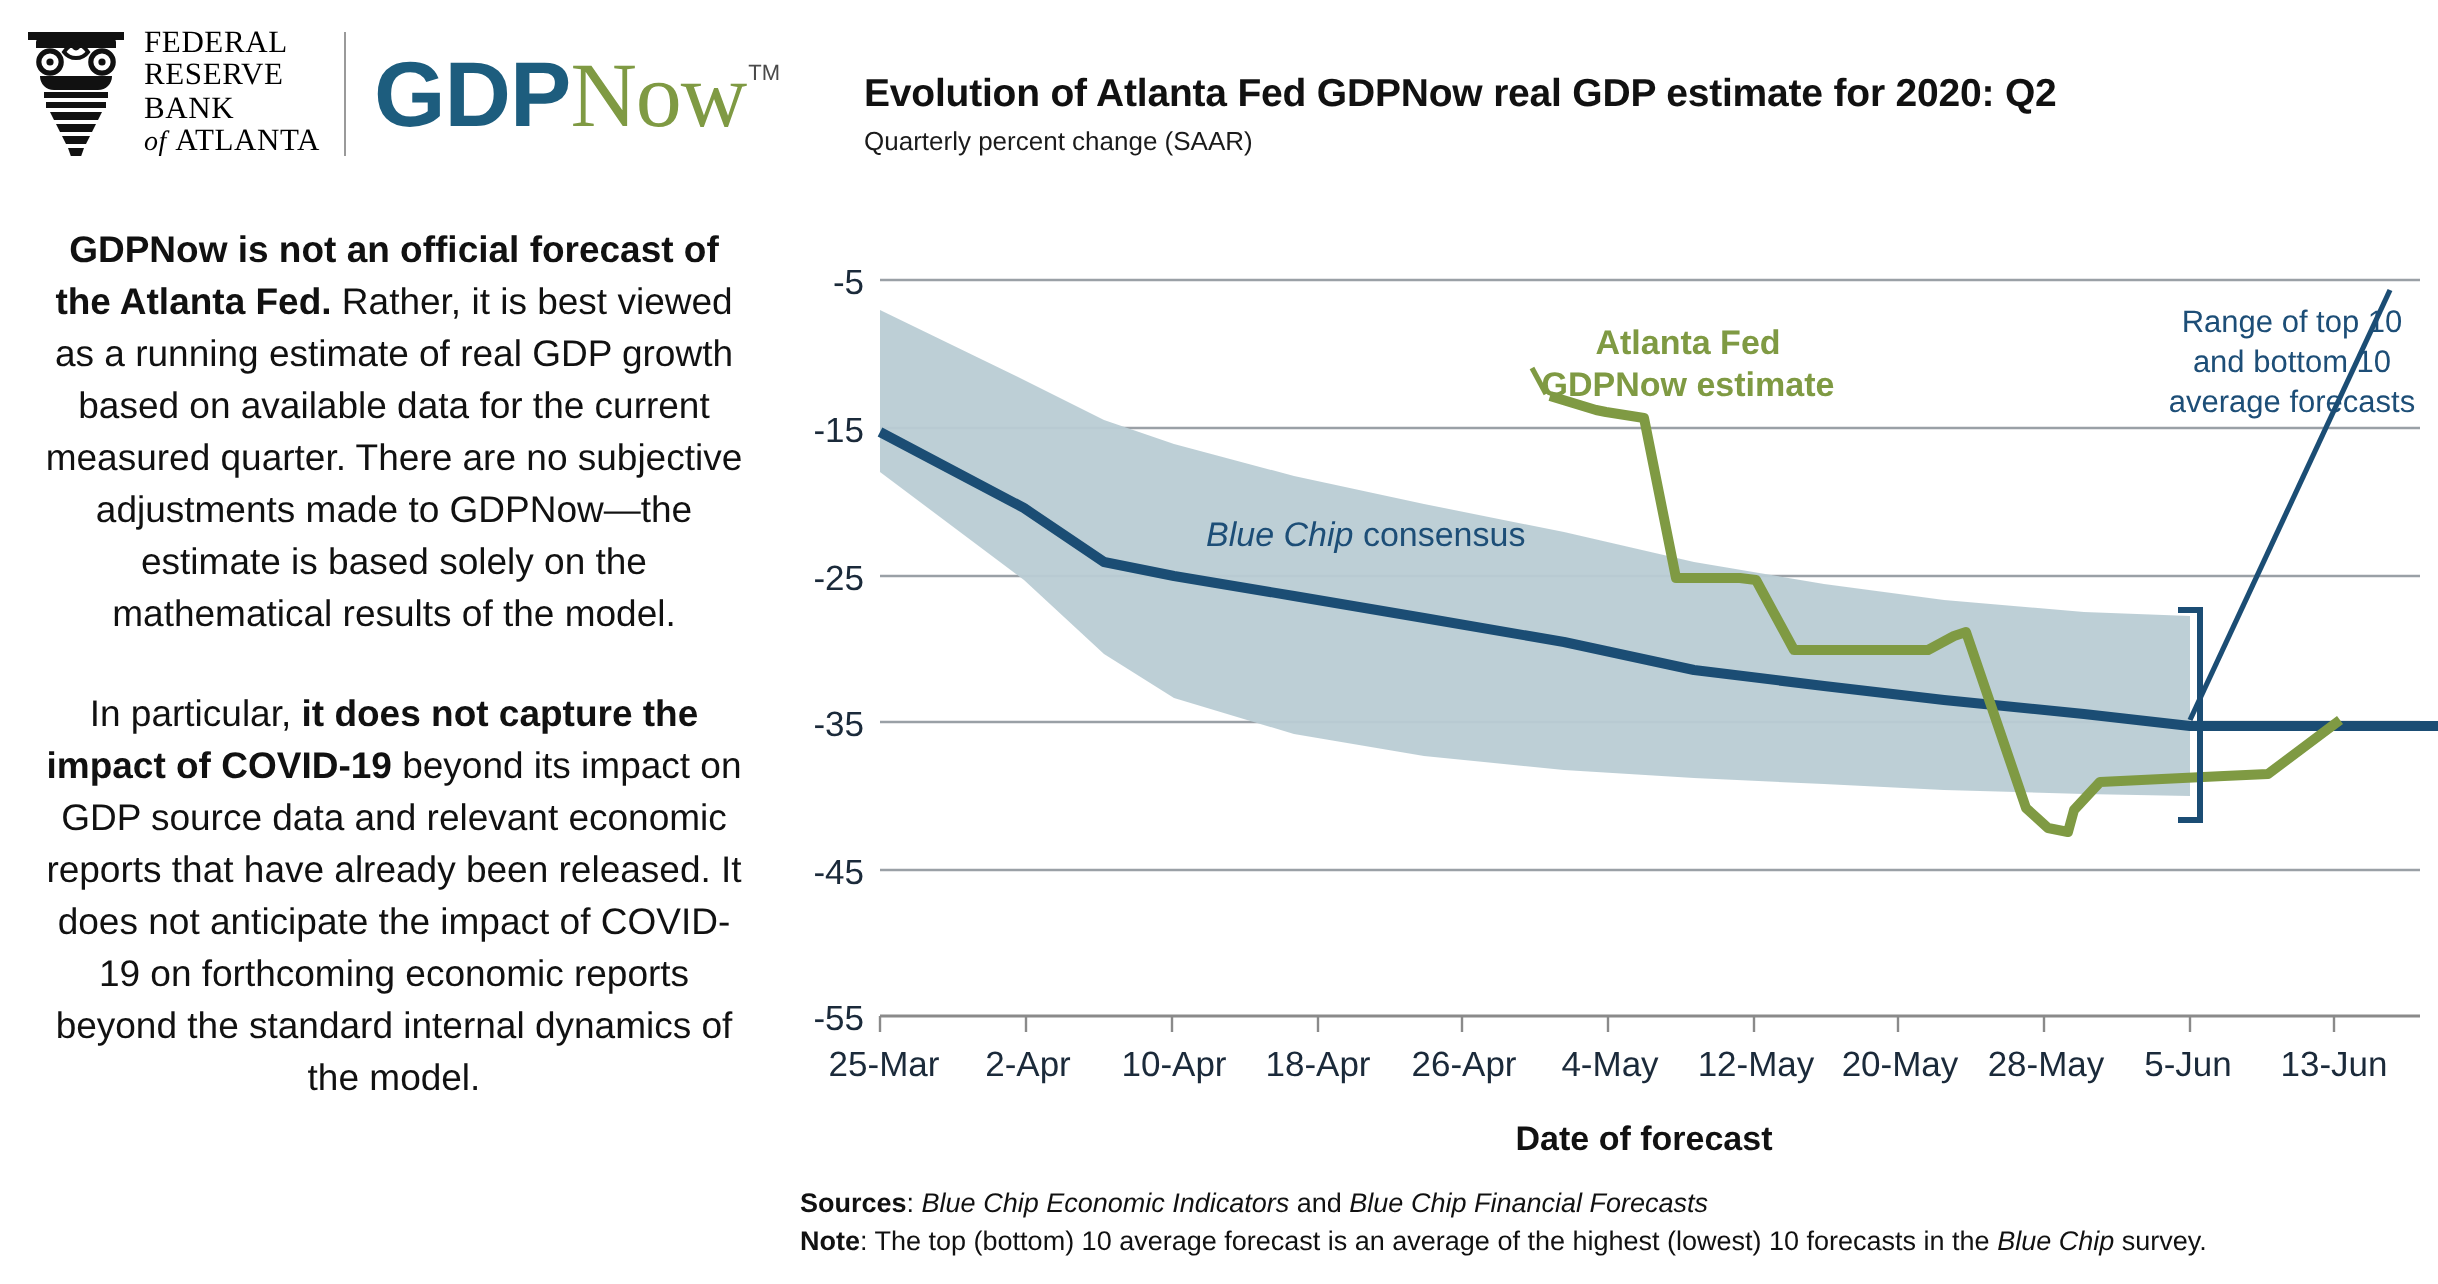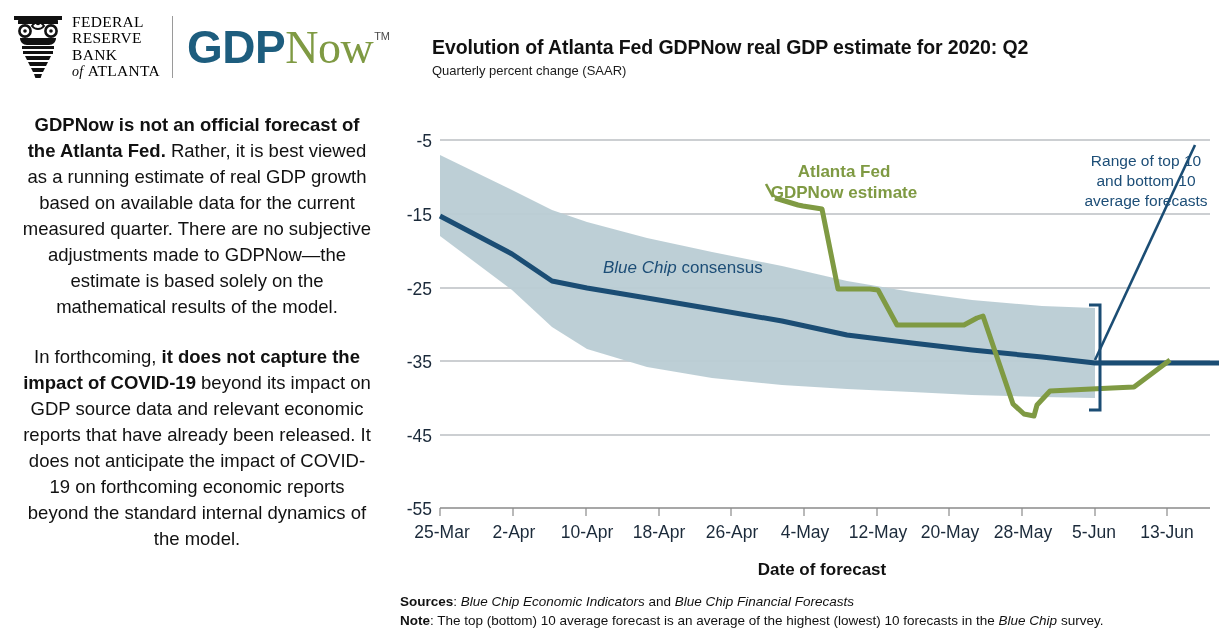--- a/index.html
+++ b/index.html
@@ -162,21 +162,21 @@
         <div><i>of</i>&nbsp;ATLANTA</div>
       </div>
       <div class="logo-divider"></div>
       <div class="gdpnow-wordmark">
         <span class="gdp-blue">GDP</span><span class="now-green">Now</span><span class="tm-mark">TM</span>
       </div>
     </div>
 
     <div class="body-copy">
       <p><b>GDPNow is not an official forecast of the Atlanta Fed.</b><span> Rather, it is best viewed as a running estimate of real GDP growth based on available data for the current measured quarter. There are no subjective adjustments made to GDPNow—the estimate is based solely on the mathematical results of the model.</span></p>
-      <p><span>In forthcoming, </span><b>it does not capture the impact of COVID-19</b><span> beyond its impact on GDP source data and relevant economic reports that have already been released. It does not anticipate the impact of COVID-19 on forthcoming economic reports beyond the standard internal dynamics of the model.</span></p>
+      <p><span>In particular, </span><b>it does not capture the impact of COVID-19</b><span> beyond its impact on GDP source data and relevant economic reports that have already been released. It does not anticipate the impact of COVID-19 on forthcoming economic reports beyond the standard internal dynamics of the model.</span></p>
     </div>
   </div>
 
   <div class="chart-col">
     <div class="chart-title">Evolution of Atlanta Fed GDPNow real GDP estimate for 2020: Q2</div>
     <div class="chart-subtitle">Quarterly percent change (SAAR)</div>
 
     <div class="plot-wrap">
       <svg class="plot" width="827" height="642" viewBox="0 0 827 642">
 

